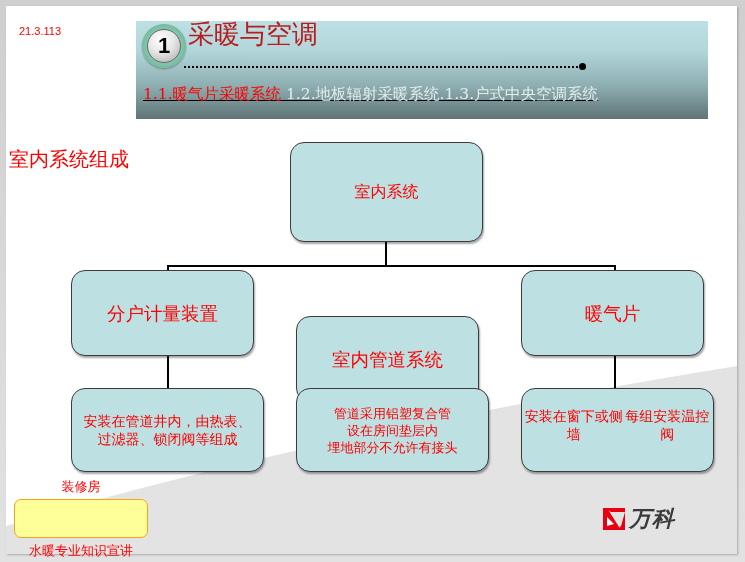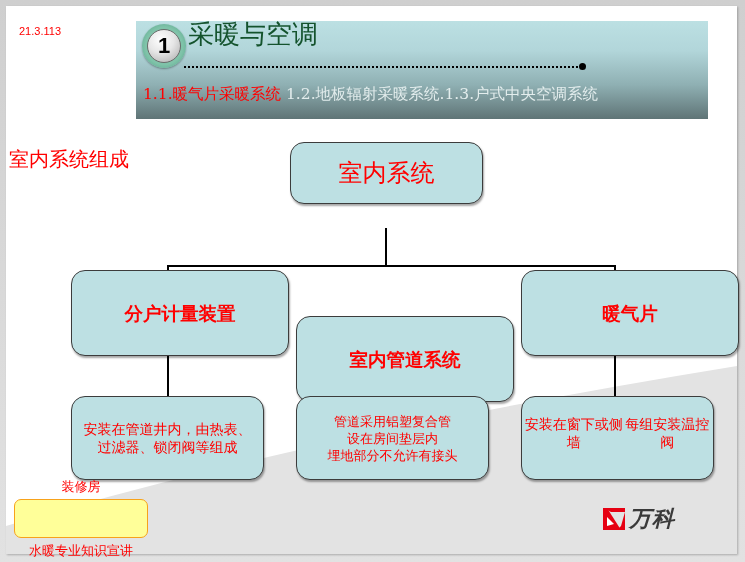--- a/index.html
+++ b/index.html
@@ -40,56 +40,57 @@
       position: absolute; left: 5px; top: 5px; width: 34px; height: 34px;
       border-radius: 50%;
       background: radial-gradient(circle at 40% 30%, #ffffff 0%, #e6e6e6 45%, #a9a9a9 100%);
       border: 1px solid #6b6b6b;
       display: flex; align-items: center; justify-content: center;
       font-family: "Liberation Sans", sans-serif;
       font-weight: bold; font-size: 22px; color: #000;
     }
     .section-title {
       position: absolute; left: 188px; top: 19px;
-      color: #14532d; font-size: 26px; line-height: 30px;
+      color: #b91c1c; font-size: 26px; line-height: 30px;
       font-family: "DejaVu Serif", serif;
       white-space: nowrap;
     }
     .dotted-line {
       position: absolute; left: 184px; top: 66px; width: 398px; height: 0;
       border-top: 2px dotted #000;
     }
     .dotted-dot {
       position: absolute; left: 579px; top: 63px; width: 7px; height: 7px;
       border-radius: 50%; background: #000;
     }
     .subnav {
       position: absolute; left: 143px; top: 84px;
       font-size: 15.5px; line-height: 20px; white-space: nowrap;
       font-family: "DejaVu Serif", serif;
+      text-decoration: underline;
     }
     .subnav .active { color: #ff0000; }
     .subnav .inactive { color: #e3eded; }
     .page-heading {
       position: absolute; left: 9px; top: 147px;
       color: #ff0000; font-size: 20px; line-height: 24px;
       white-space: nowrap;
     }
     .node {
       position: absolute;
       background: #bde0e3;
       border: 1.5px solid #3c3c3c;
       border-radius: 14px;
       display: flex; align-items: center; justify-content: center;
       text-align: center; color: #ff0000;
       box-shadow: 1px 2px 2px rgba(0,0,0,0.35);
     }
-    .node-root { left: 290px; top: 142px; width: 193px; height: 62px; font-size: 24px; font-family: "DejaVu Serif", serif; }
-    .node-l2 { top: 270px; width: 218px; height: 86px; font-size: 18.5px; font-family: "DejaVu Serif", serif; font-weight: bold; }
-    .node-l3 { top: 396px; width: 193px; height: 84px; font-size: 14px; line-height: 18px; font-family: "DejaVu Sans", sans-serif; padding: 0 2px; }
+    .node-root { left: 290px; top: 142px; width: 193px; height: 100px; font-size: 16px; font-family: "DejaVu Serif", serif; }
+    .node-l2 { top: 270px; width: 183px; height: 86px; font-size: 18.5px; font-family: "DejaVu Serif", serif; }
+    .node-l3 { top: 388px; width: 193px; height: 84px; font-size: 14px; line-height: 18px; font-family: "DejaVu Sans", sans-serif; padding: 0 2px; }
     .node-l3.top-align { align-items: flex-start; padding-top: 18px; }
     .line { position: absolute; background: #000; }
     .footer-tag {
       position: absolute; left: 14px; top: 499px; width: 134px; height: 39px;
       background: #ffff99; border: 1.5px solid #f7a21b; border-radius: 7px;
       color: #ff0000; font-size: 13px; line-height: 16px;
       display: flex; flex-direction: column; align-items: center; justify-content: center;
       text-align: center;
       gap: 48px;
     }

